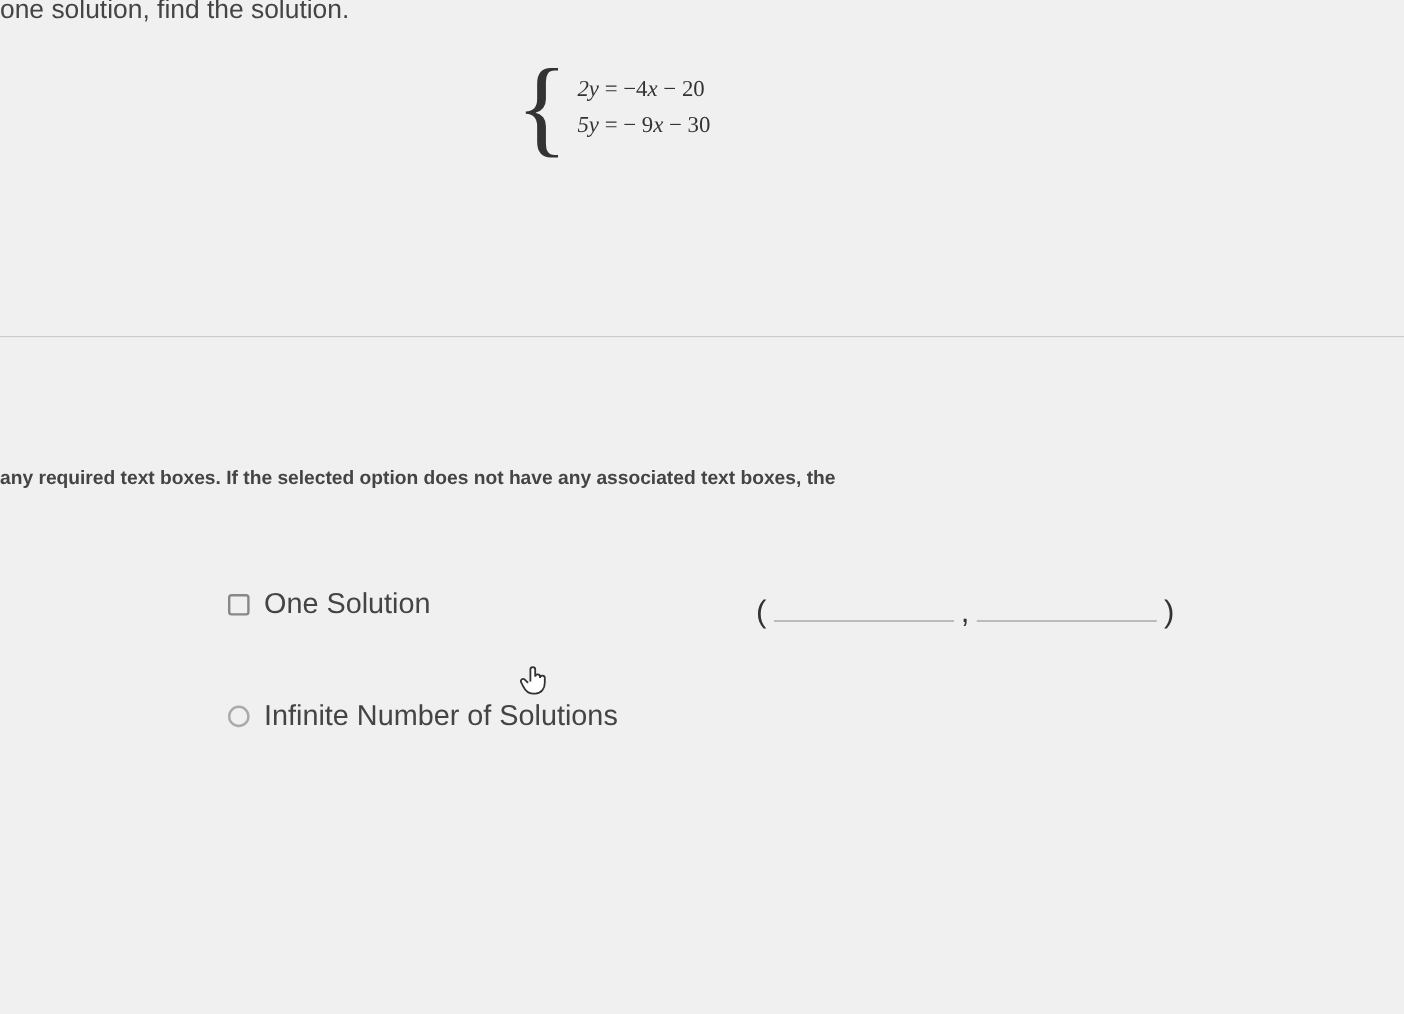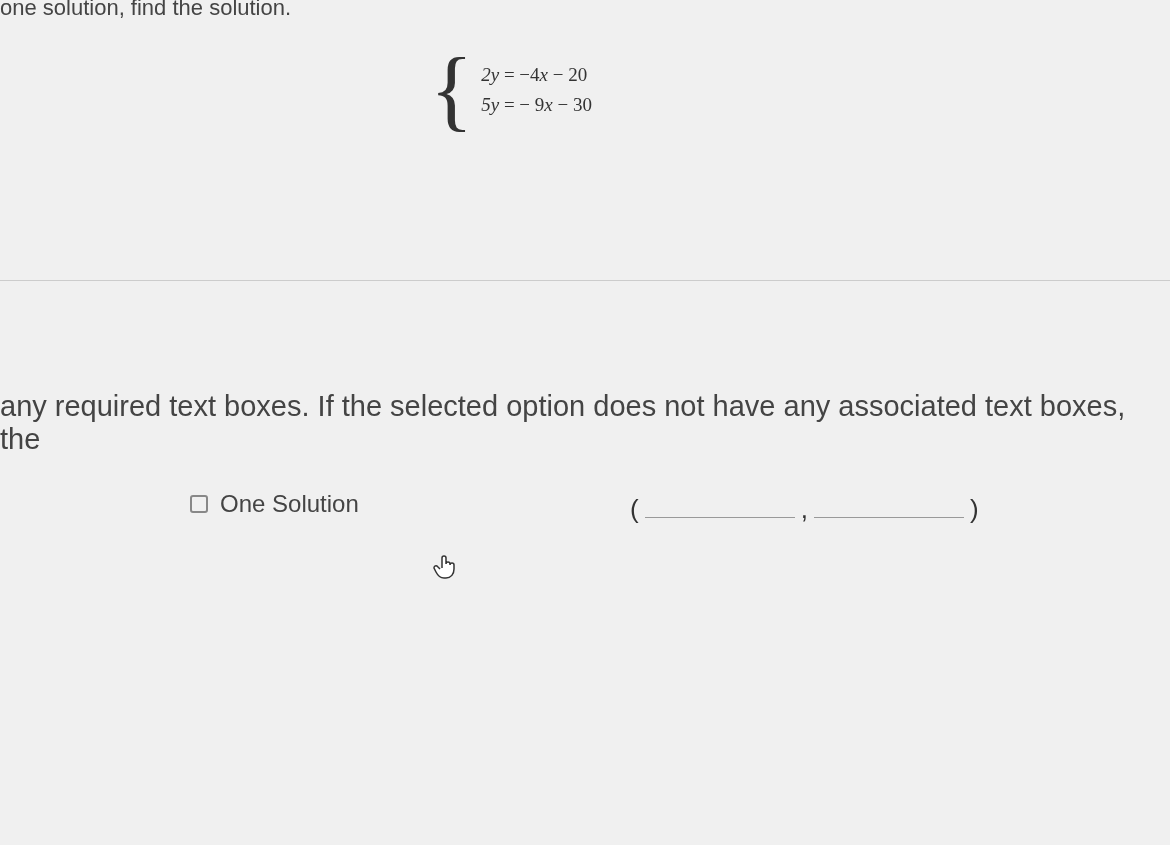--- a/index.html
+++ b/index.html
@@ -50,21 +50,22 @@
       top: 280px;
       left: 0;
       width: 100%;
       border-top: 1px solid #ccc;
     }
     .instructions {
       position: absolute;
       top: 390px;
       left: 0;
       color: #444;
-      font-size: 29px;
+      font-size: 16px;
+      font-weight: bold;
     }
     .options {
       position: absolute;
       top: 490px;
       left: 190px;
       display: flex;
       flex-direction: column;
       gap: 65px;
     }
     .option-row {
@@ -131,20 +132,24 @@
 
 <div class="divider"></div>
 
 <div class="instructions">any required text boxes. If the selected option does not have any associated text boxes, the</div>
 
 <div class="options">
   <div class="option-row">
     <span class="checkbox"></span>
     <span class="option-label">One Solution</span>
   </div>
+  <div class="option-row">
+    <span class="radio"></span>
+    <span class="option-label">Infinite Number of Solutions</span>
+  </div>
 </div>
 
 <div class="inputs">
   <span>(</span>
   <span class="blank"></span>
   <span>,</span>
   <span class="blank"></span>
   <span>)</span>
 </div>
 

